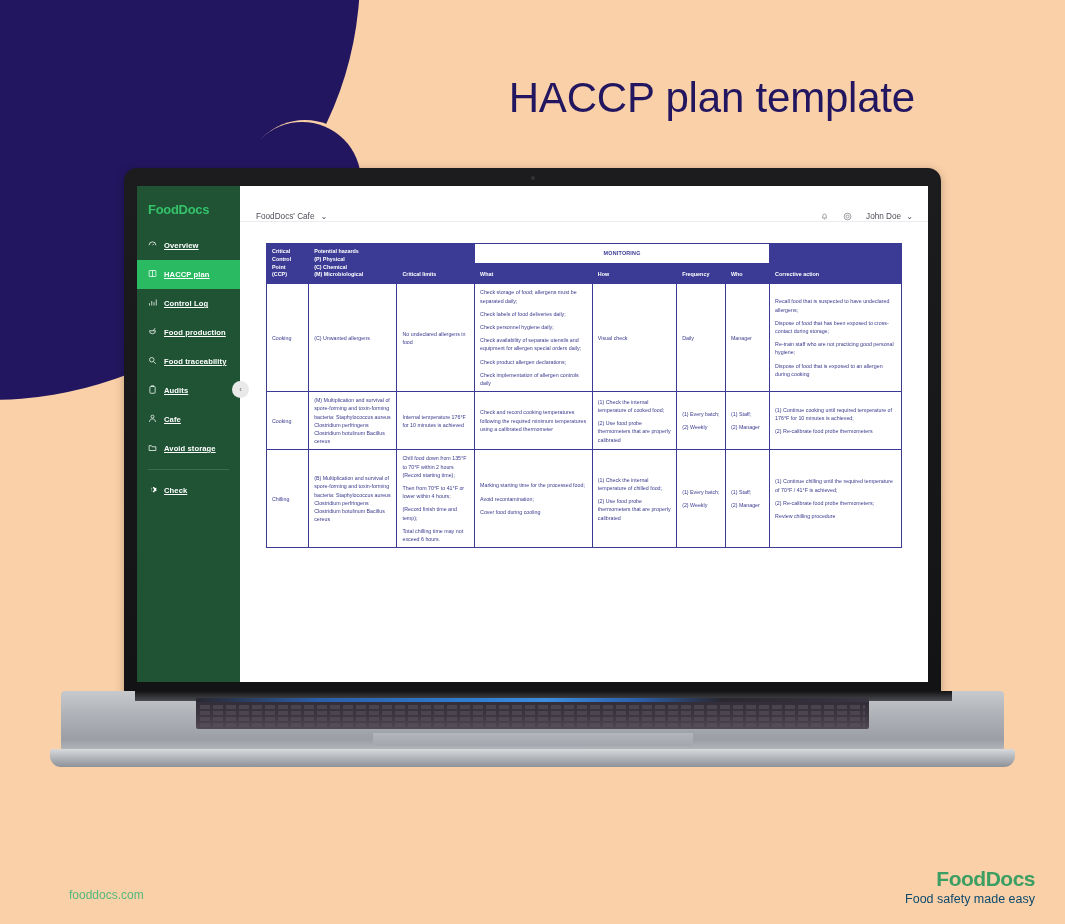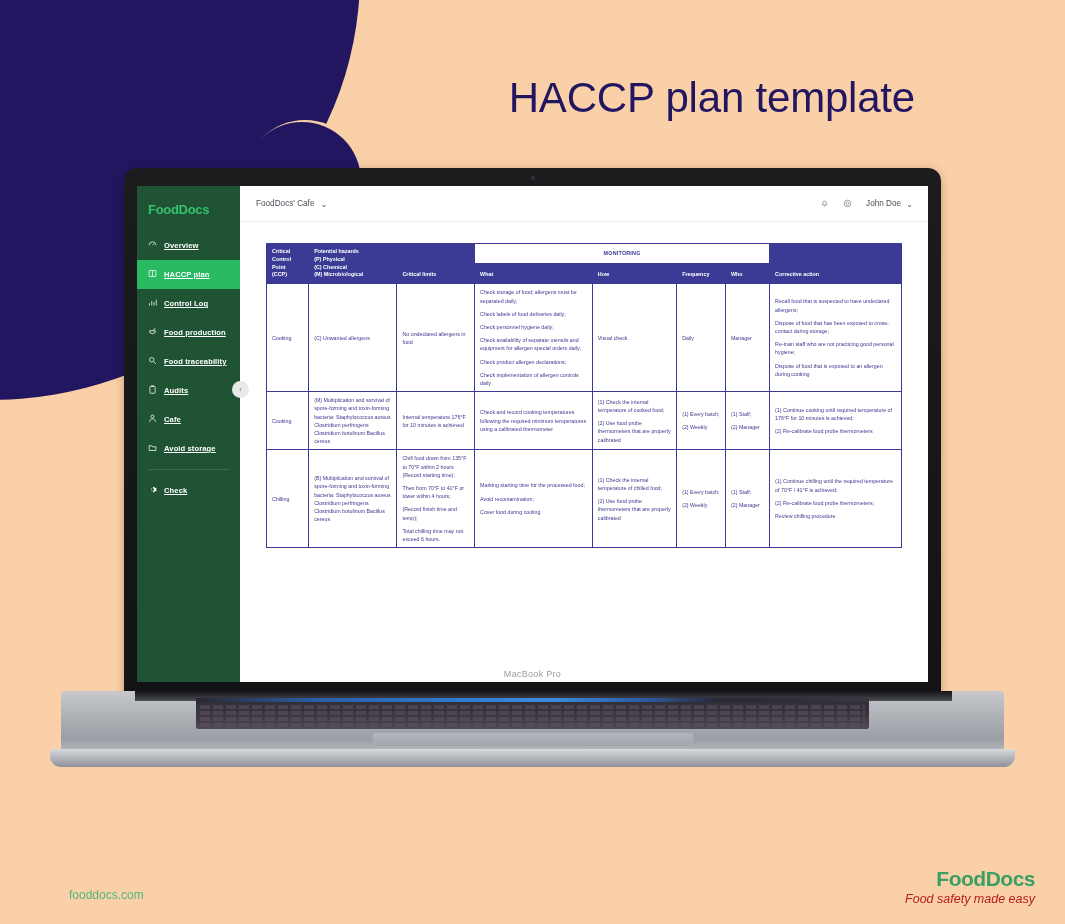--- a/index.html
+++ b/index.html
@@ -117,21 +117,21 @@
     font-size: 8px;
     cursor: pointer;
     z-index: 5;
   }
 
   
   .main { flex: 1; display: flex; flex-direction: column; background: #fff; min-width: 0; }
   .topbar {
     height: 36px; min-height: 36px;
     border-bottom: 1px solid #ececf0;
-    display: flex; align-items: center;
+    display: flex; align-items: flex-end;
     padding: 0 15px 0 16px;
   }
   .org {
     font-size: 8.2px; color: #4e4e58; display: flex; align-items: center; gap: 6px;
     cursor: pointer;
   }
   .topbar-right { margin-left: auto; display: flex; align-items: center; gap: 14px; }
   .topbar-right .user { font-size: 8.2px; color: #4e4e58; display: flex; align-items: center; gap: 5px; cursor: pointer;}
   .ic { width: 9px; height: 9px; display: inline-block; color: #77777f; }
   .ic svg { width: 100%; height: 100%; display: block; }
@@ -247,21 +247,21 @@
   }
   .footer-brand {
     position: absolute; right: 30px; bottom: 18px;
     text-align: right;
   }
   .footer-brand .logo {
     color: #3b9e62; font-size: 21px; font-weight: 700; letter-spacing: -0.5px;
     line-height: 1.1;
   }
   .footer-brand .tag {
-    color: #b91c1c; font-size: 12.5px; margin-top: 2px; font-style: italic;
+    color: #0c4a6e; font-size: 12.5px; margin-top: 2px;
   }
 </style>
 </head>
 <body>
 
 <div class="bg-navy-blob"></div>
 <div class="bg-navy-blob2"></div>
 <div class="bg-peach-circle2"></div>
 <div class="bg-navy-circle"></div>
 
@@ -517,21 +517,20 @@
               </tr>
 
             </tbody>
           </table>
         </div>
       </section>
     </div>
   </div>
 
   <div class="base">
-    <div class="macbook-label">MacBook Pro</div>
     <div class="base-deck">
       <div class="base-hinge"></div>
       <div class="keyboard">
         <div class="touchbar"></div>
         <div class="keyrow" style="top:7px"></div>
         <div class="keyrow" style="top:13px"></div>
         <div class="keyrow" style="top:19px"></div>
         <div class="keyrow" style="top:25px"></div>
       </div>
       <div class="trackpad"></div>

